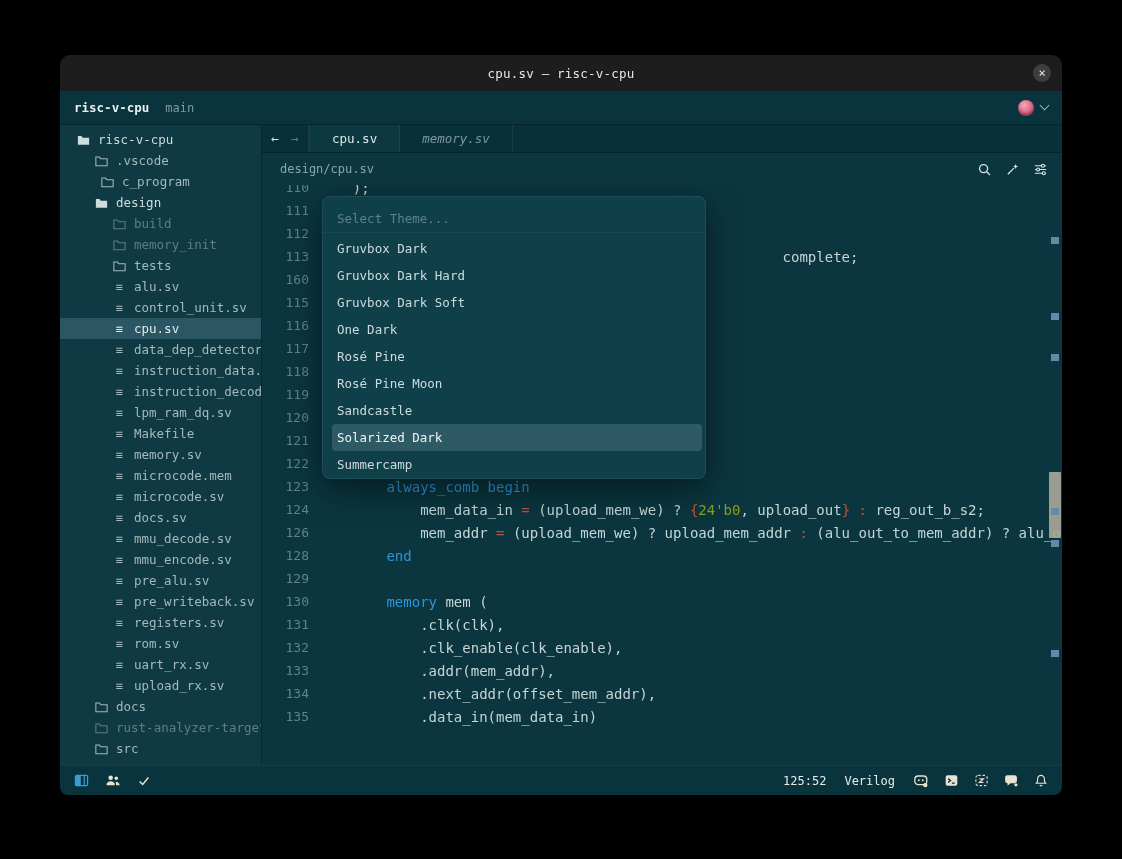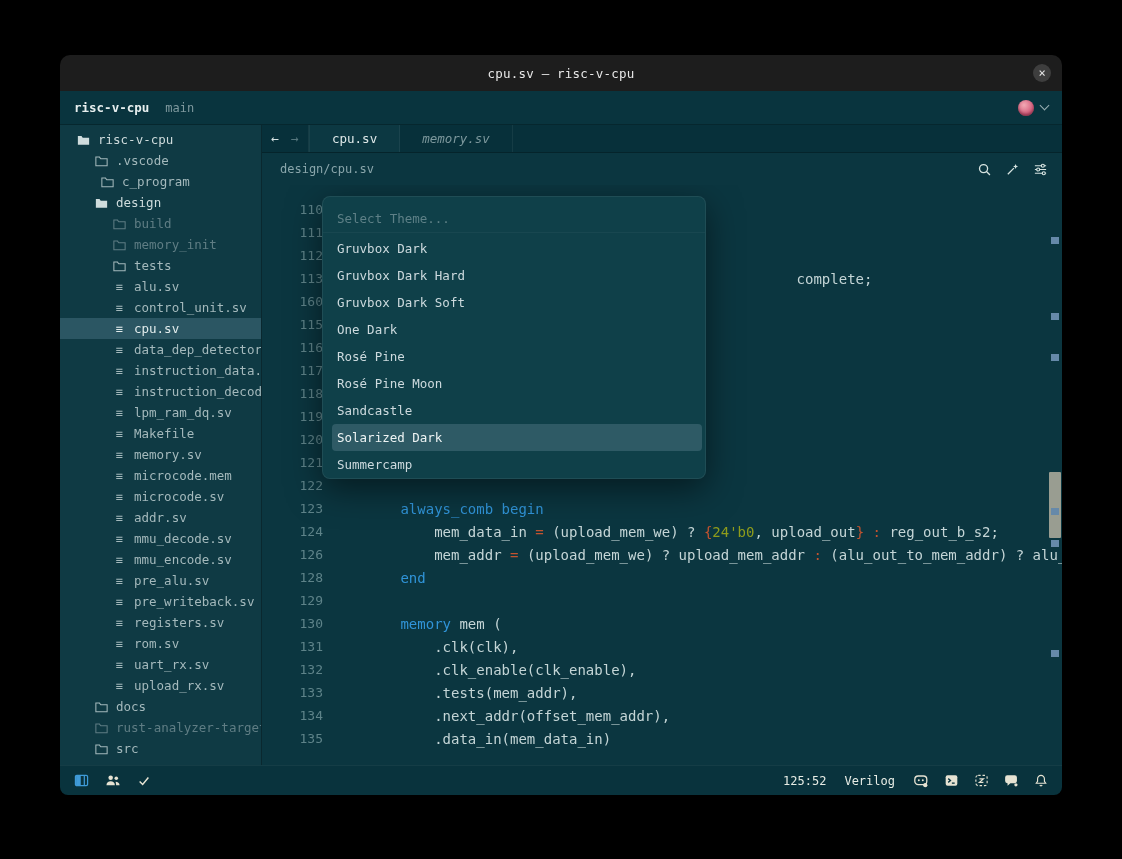--- a/index.html
+++ b/index.html
@@ -37,21 +37,21 @@
   .navarrow.dim{color:#56777e;}
   .tab{display:flex;align-items:center;padding:0 22px;font-size:12.5px;border-right:1px solid rgba(255,255,255,.06);color:var(--c-tab-inactive-text);}
   .tab.active{background:var(--c-tab-active-bg);color:var(--c-tab-text);border-left:1px solid rgba(255,255,255,.05);}
   .tab.preview span{font-style:italic;}
   .breadcrumb-row{height:32px;flex:none;display:flex;align-items:center;padding:0 14px 0 18px;}
   .breadcrumb{color:var(--c-breadcrumb-text);font-size:12px;}
   .bc-icons{margin-left:auto;display:flex;align-items:center;gap:13px;color:#d6e3e0;}
   .bc-icons span{display:inline-flex;}
   
   .code{flex:1;position:relative;overflow:hidden;min-height:0;}
-  .codelines{position:absolute;left:15px;top:-9px;right:14px;margin-top:22px;}
+  .codelines{position:absolute;left:1px;top:-9px;right:14px;}
   .crow{height:23px;display:flex;align-items:center;font-size:14px;}
   .crow.active{background:var(--c-active-line-bg);}
   .gut{width:46px;padding-left:10px;flex:none;text-align:right;color:var(--c-gutter-text);font-size:13px;white-space:pre;}
   .crow.active .gut{color:var(--c-gutter-active);}
   .cl{margin-left:10px;white-space:pre;color:var(--c-code-base);}
   .tk-b{color:var(--c-code-base);} .tk-k{color:var(--c-code-keyword);} .tk-o{color:var(--c-code-operator);} .tk-n{color:var(--c-code-number);}
   .tk-sel{background:var(--c-selection-bg);border-radius:2px;}
   
   .sbar{position:absolute;right:0;top:0;width:14px;bottom:0;}
   .sthumb{position:absolute;left:1px;width:12px;background:var(--c-scroll-thumb);opacity:.92;border-radius:1px;}
@@ -191,21 +191,21 @@
             <div class="trow" style="padding-left: 52px;">
               <span class="ticon">≡</span>
               <span class="tlabel">microcode.mem</span>
             </div>
             <div class="trow" style="padding-left: 52px;">
               <span class="ticon">≡</span>
               <span class="tlabel">microcode.sv</span>
             </div>
             <div class="trow" style="padding-left: 52px;">
               <span class="ticon">≡</span>
-              <span class="tlabel">addr.sv</span>
+              <span class="tlabel">docs.sv</span>
             </div>
             <div class="trow" style="padding-left: 52px;">
               <span class="ticon">≡</span>
               <span class="tlabel">mmu_decode.sv</span>
             </div>
             <div class="trow" style="padding-left: 52px;">
               <span class="ticon">≡</span>
               <span class="tlabel">mmu_encode.sv</span>
             </div>
             <div class="trow" style="padding-left: 52px;">
@@ -390,21 +390,21 @@
               <div class="crow">
                 <span class="gut">131</span>
                 <span class="cl"><span class="tk-b">            .clk(clk),</span></span>
               </div>
               <div class="crow">
                 <span class="gut">132</span>
                 <span class="cl"><span class="tk-b">            .clk_enable(clk_enable),</span></span>
               </div>
               <div class="crow">
                 <span class="gut">133</span>
-                <span class="cl"><span class="tk-b">            .tests(mem_addr),</span></span>
+                <span class="cl"><span class="tk-b">            .addr(mem_addr),</span></span>
               </div>
               <div class="crow">
                 <span class="gut">134</span>
                 <span class="cl"><span class="tk-b">            .next_addr(offset_mem_addr),</span></span>
               </div>
               <div class="crow">
                 <span class="gut">135</span>
                 <span class="cl"><span class="tk-b">            .data_in(mem_data_in)</span></span>
               </div>
             </div>

